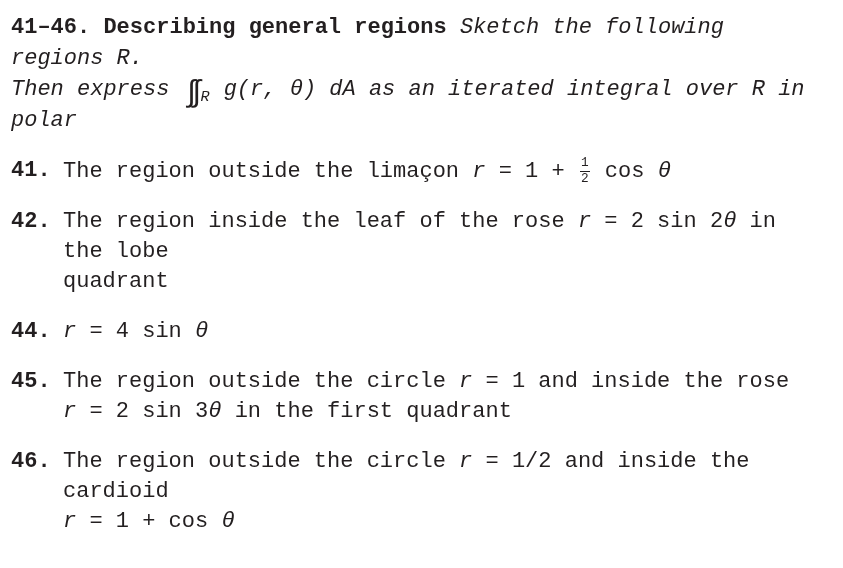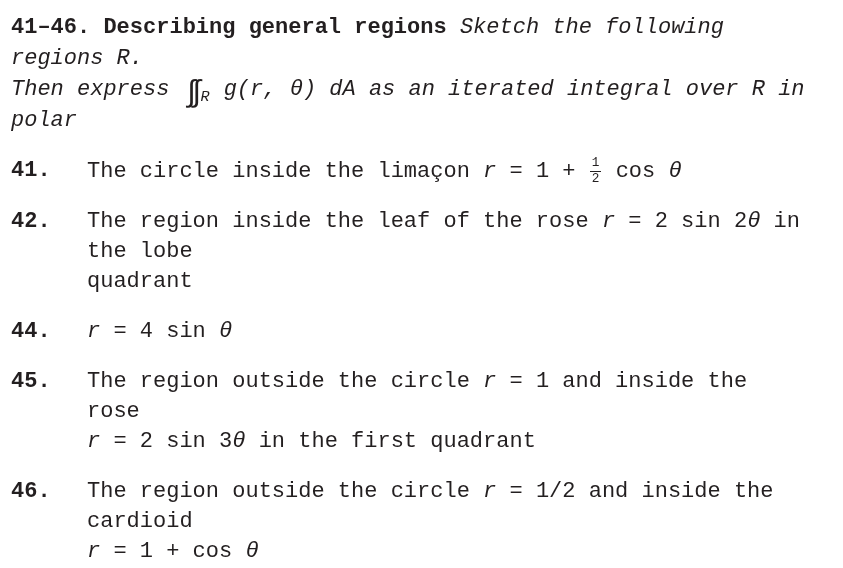--- a/index.html
+++ b/index.html
@@ -15,21 +15,21 @@
   .bold{font-weight:700;}
   .ital{font-style:italic;}
   
   .iint{display:inline-block;line-height:0;white-space:nowrap;}
   .iglyphs{
     display:inline-block;font-style:normal;font-size:30px;line-height:0;
     letter-spacing:-0.42em;vertical-align:-0.20em;margin-right:7px;
   }
   .isub{font-size:15px;font-style:italic;vertical-align:-6px;margin-right:1px;}
   
-  .problem{display:flex;line-height:30px;margin-bottom:20px;gap:24px;}
+  .problem{display:flex;line-height:30px;margin-bottom:20px;}
   .pnum{flex:0 0 52px;width:52px;font-weight:700;}
   .pbody{flex:1;}
   .rn{font-style:normal;}
   .var{font-style:italic;}
   .sup{font-size:0.62em;position:relative;top:-0.48em;font-style:normal;}
   .frac{
     display:inline-block;vertical-align:middle;text-align:center;
     font-size:0.58em;line-height:1.15;margin:0 0.14em;
   }
   .fnum{display:block;padding:0 0.1em;}
@@ -46,21 +46,21 @@
       <span class="bold">Describing general regions</span>
       <span class="ital">Sketch the following regions R.</span>
     </div>
     <div class="hline ital"><span>Then express </span><span class="iint"><span class="iglyphs">∫∫</span><span class="isub">R</span></span><span> g(r, θ) dA</span><span> as an iterated integral over R in polar</span></div>
   </div>
 
   <div>
   <div class="problem">
     <span class="pnum">41.</span>
     <div class="pbody">
-          <div><span class="rn">The circle inside the limaçon </span><span class="var">r</span><span class="rn"> = 1 + </span><span class="frac"><span class="fnum">1</span><span class="fden">2</span></span><span class="rn"> cos </span><span class="var">θ</span></div>
+          <div><span class="rn">The region outside the limaçon </span><span class="var">r</span><span class="rn"> = 1 + </span><span class="frac"><span class="fnum">1</span><span class="fden">2</span></span><span class="rn"> cos </span><span class="var">θ</span></div>
         </div>
   </div>
 
   <div class="problem">
     <span class="pnum">42.</span>
     <div class="pbody">
           <div><span class="rn">The region inside the leaf of the rose </span><span class="var">r</span><span class="rn"> = 2 sin 2</span><span class="var">θ</span><span class="rn"> in the lobe</span></div>
           <div><span class="rn">quadrant</span></div>
         </div>
   </div>

